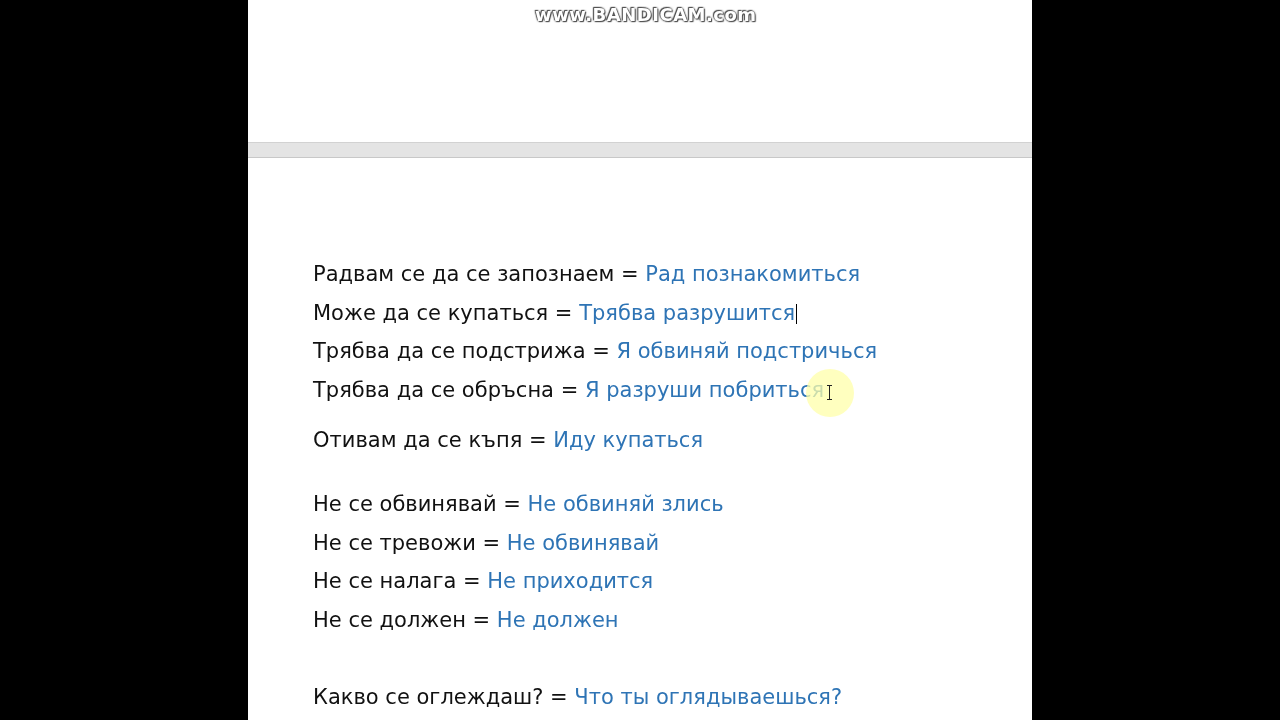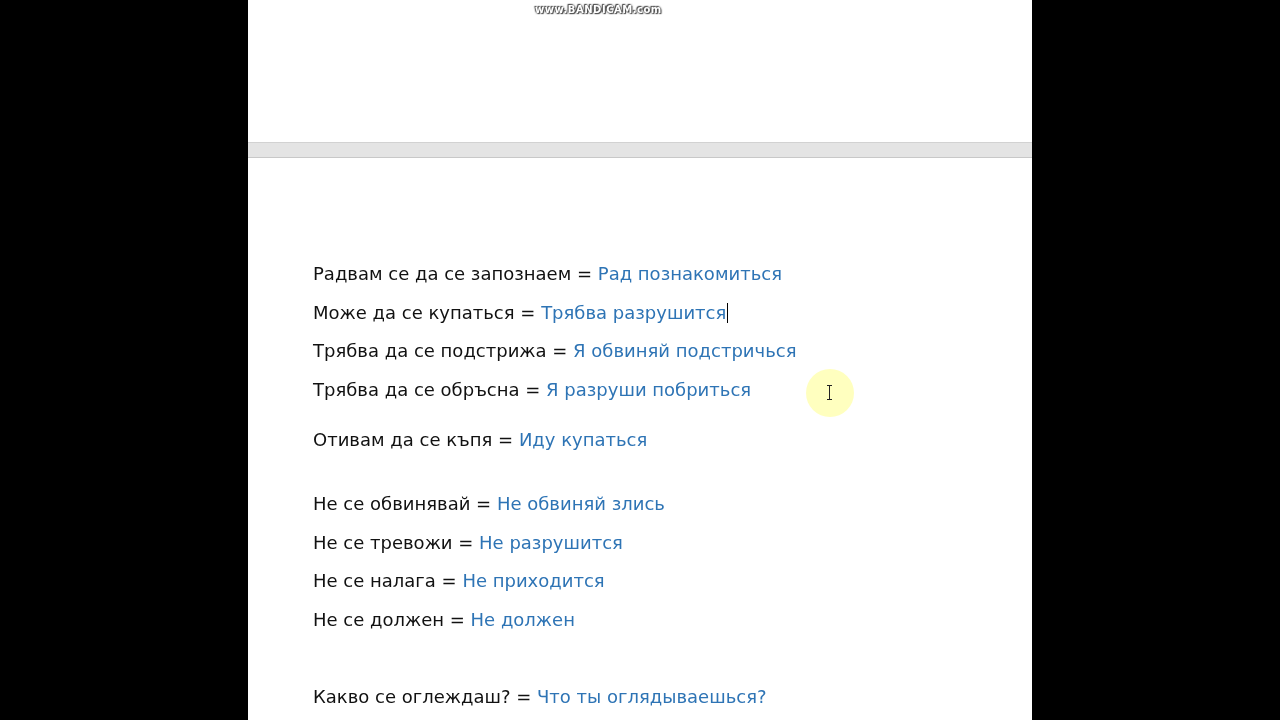--- a/index.html
+++ b/index.html
@@ -18,27 +18,27 @@
     border-top: 1px solid #d2d2d2; border-bottom: 1px solid #c8c8c8;
     box-sizing: border-box;
   }
   .page-main {
     position: absolute; left: 248px; top: 158px; width: 784px; height: 562px;
     background: #ffffff;
   }
   .watermark {
     position: absolute; left: 535px; top: 4px; width: 210px; height: 20px;
     font-family: "DejaVu Sans", sans-serif; font-weight: bold;
-    font-size: 10px; color: #ffffff; letter-spacing: 0.5px;
+    font-size: 18px; color: #ffffff; letter-spacing: 0.5px;
     text-shadow: 0 0 2px #555, 0 0 2px #555, 1px 1px 1px #444, -1px -1px 1px #444;
     white-space: nowrap;
   }
   .line {
     position: absolute; left: 313px;
-    font-size: 18px; line-height: 20px; white-space: nowrap; color: #000000;
+    font-size: 21px; line-height: 20px; white-space: nowrap; color: #000000;
   }
   .src { color: #111111; }
   .tr { color: #2e74b5; }
   .caret {
     display: inline-block; width: 1px; height: 20px; background: #000;
     vertical-align: -4px; margin-left: 1px;
   }
   .cursor-halo {
     position: absolute; left: 806px; top: 369px; width: 48px; height: 48px;
     border-radius: 50%; background: rgba(255, 255, 170, 0.75);
@@ -76,21 +76,21 @@
   <span class="src">Трябва да се обръсна = </span><span class="tr">Я разруши побриться</span>
 </div>
 <div class="line" style="top:430px">
   <span class="src">Отивам да се къпя = </span><span class="tr">Иду купаться</span>
 </div>
 
 <div class="line" style="top:494px">
   <span class="src">Не се обвинявай = </span><span class="tr">Не обвиняй злись</span>
 </div>
 <div class="line" style="top:533px">
-  <span class="src">Не се тревожи = </span><span class="tr">Не разрушится</span>
+  <span class="src">Не се тревожи = </span><span class="tr">Не обвинявай</span>
 </div>
 <div class="line" style="top:571px">
   <span class="src">Не се налага = </span><span class="tr">Не приходится</span>
 </div>
 <div class="line" style="top:610px">
   <span class="src">Не се должен = </span><span class="tr">Не должен</span>
 </div>
 
 <div class="line" style="top:687px">
   <span class="src">Какво се оглеждаш? = </span><span class="tr">Что ты оглядываешься?</span>

